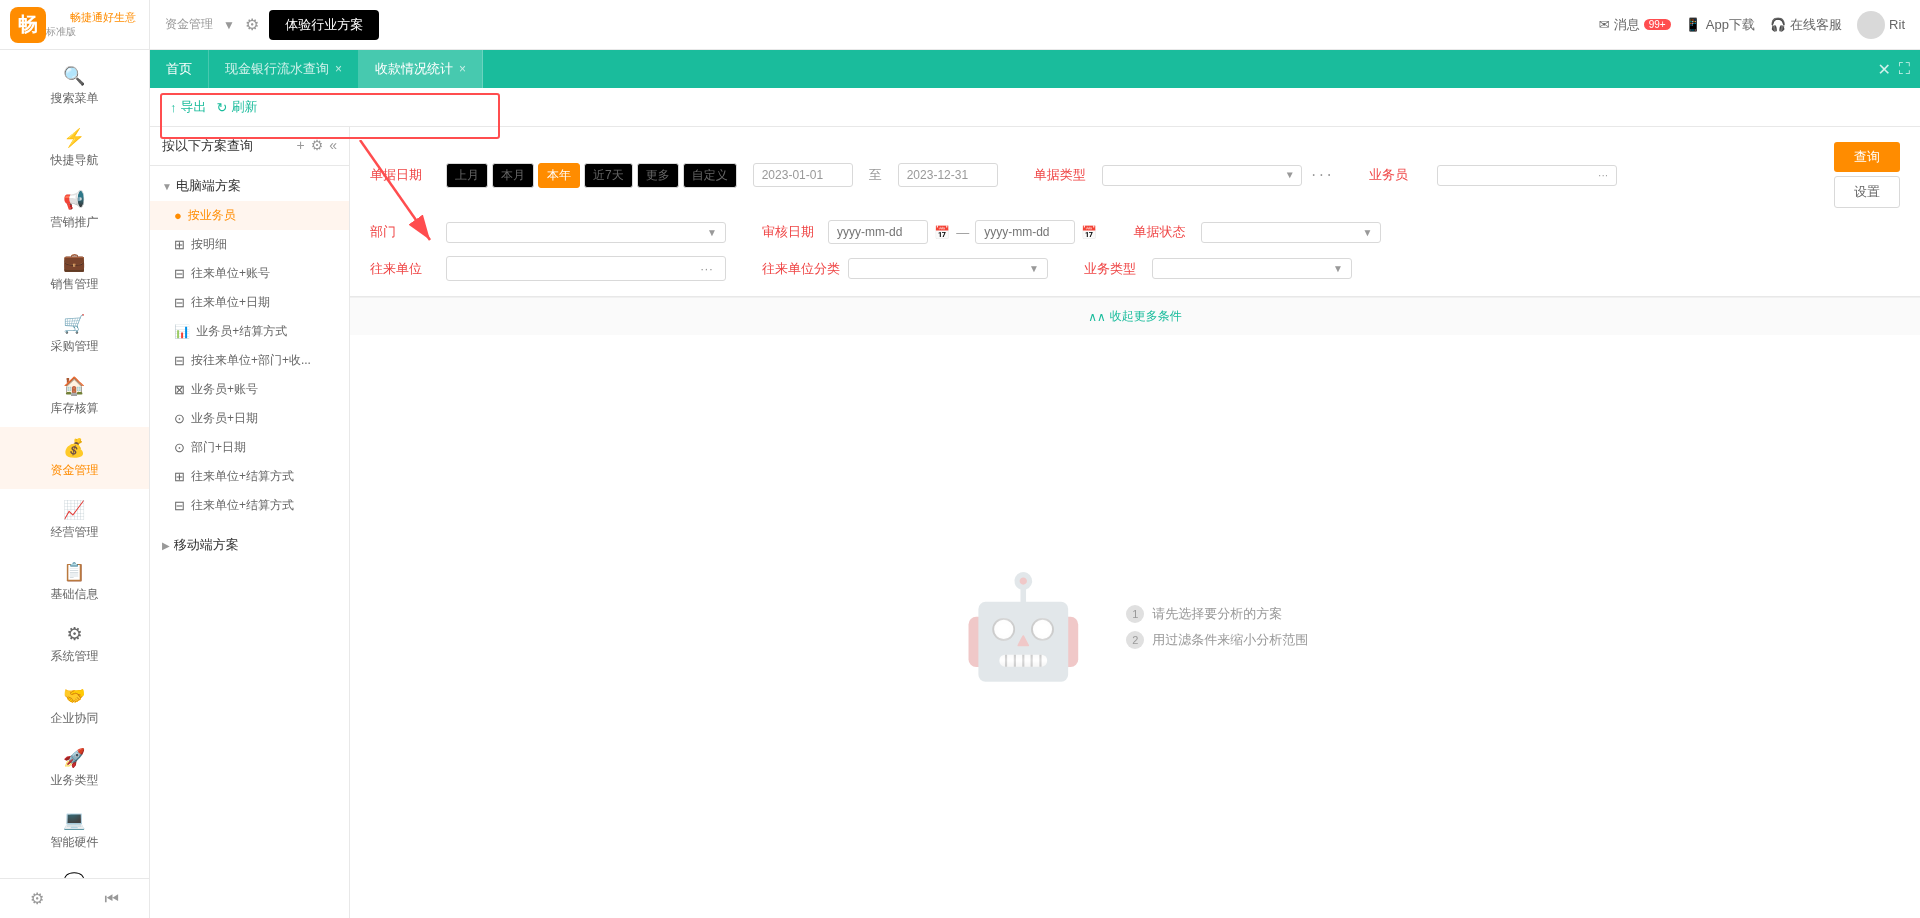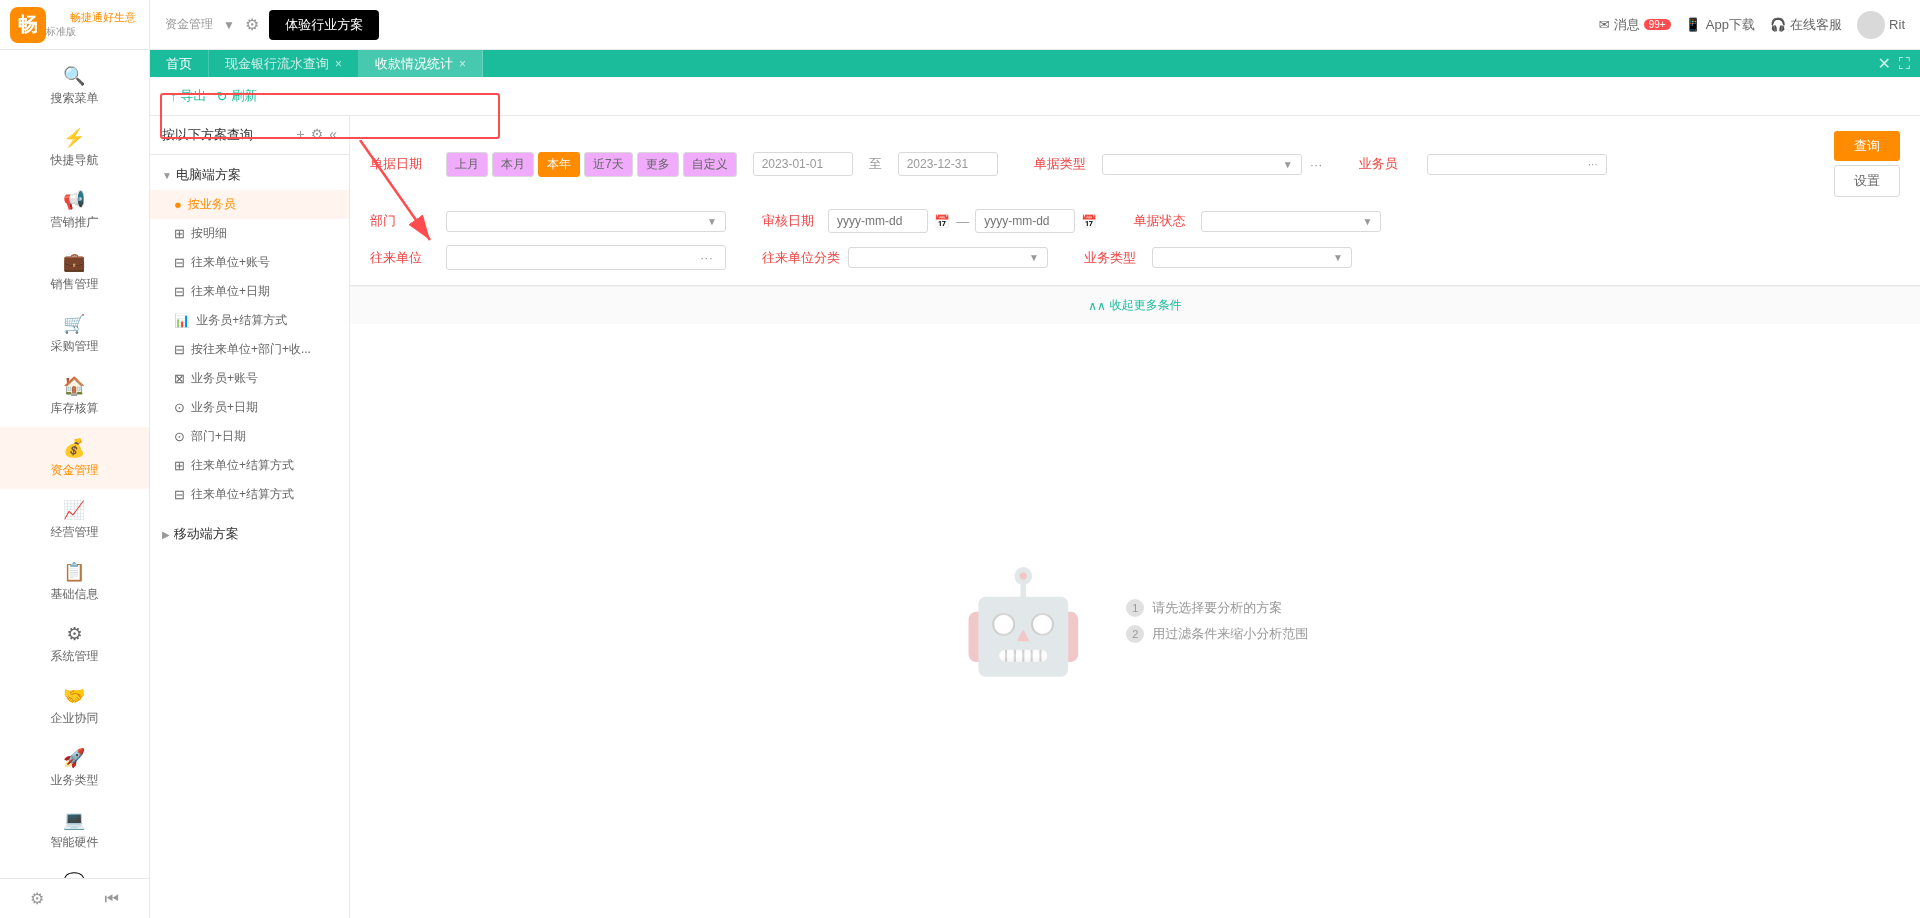--- a/index.html
+++ b/index.html
@@ -31,21 +31,21 @@
     .header-breadcrumb { color: #999; font-size: 12px; }
     .header-chevron { color: #999; font-size: 12px; cursor: pointer; }
     .header-settings { color: #999; font-size: 16px; cursor: pointer; }
     .header-trial-btn { background: #000000; color: #fff; border: none; padding: 6px 16px; border-radius: 4px; cursor: pointer; font-size: 13px; }
     .header-right { display: flex; align-items: center; gap: 15px; }
     .header-right-item { display: flex; align-items: center; gap: 4px; color: #666; cursor: pointer; font-size: 13px; }
     .badge { background: #ff4d4f; color: #fff; border-radius: 10px; padding: 0 5px; font-size: 10px; min-width: 18px; text-align: center; }
     .user-avatar { width: 28px; height: 28px; border-radius: 50%; background: #d9d9d9; }
 
     
-    .tab-bar { height: 27px; background: #1abc9c; display: flex; align-items: stretch; padding: 0; }
+    .tab-bar { height: 38px; background: #1abc9c; display: flex; align-items: stretch; padding: 0; }
     .tab { display: flex; align-items: center; padding: 0 16px; color: rgba(255,255,255,0.8); cursor: pointer; font-size: 13px; gap: 6px; border-right: 1px solid rgba(255,255,255,0.2); }
     .tab.home { color: #fff; font-weight: 500; }
     .tab.active { background: rgba(255,255,255,0.2); color: #fff; }
     .tab-close { font-size: 12px; color: rgba(255,255,255,0.7); cursor: pointer; }
     .tab-bar-right { margin-left: auto; display: flex; align-items: center; padding: 0 10px; gap: 8px; }
     .tab-bar-icon { color: rgba(255,255,255,0.8); cursor: pointer; font-size: 16px; }
 
     
     .content { flex: 1; overflow: hidden; display: flex; flex-direction: column; background: #f0f2f5; }
 
@@ -75,21 +75,21 @@
 
     
     .right-panel { flex: 1; display: flex; flex-direction: column; overflow: hidden; background: #fff; }
 
     
     .filter-area { padding: 15px 20px; background: #fff; border-bottom: 1px solid #e8e8e8; }
     .filter-row { display: flex; align-items: center; gap: 16px; margin-bottom: 12px; flex-wrap: wrap; }
     .filter-row:last-child { margin-bottom: 0; }
     .filter-label { color: #ef4444; font-size: 13px; white-space: nowrap; min-width: 60px; }
     .filter-date-group { display: flex; align-items: center; gap: 4px; }
-    .date-btn { padding: 3px 8px; border: 1px solid #d9d9d9; background: #f0abfc; border-radius: 3px; cursor: pointer; font-size: 12px; color: #666; }
+    .date-btn { padding: 3px 8px; border: 1px solid #d9d9d9; background: #000000; border-radius: 3px; cursor: pointer; font-size: 12px; color: #666; }
     .date-btn.active { background: #ff8c00; color: #fff; border-color: #ff8c00; }
     .date-input { padding: 4px 8px; border: 1px solid #d9d9d9; border-radius: 3px; font-size: 12px; color: #999; width: 100px; }
     .filter-select { display: flex; align-items: center; border: 1px solid #d9d9d9; border-radius: 3px; padding: 4px 8px; min-width: 180px; cursor: pointer; background: #fff; }
     .filter-select-text { flex: 1; color: #999; font-size: 12px; }
     .filter-select-arrow { color: #999; font-size: 10px; }
     .filter-separator { color: #999; }
 
     .query-btn { background: #ff8c00; color: #fff; border: none; padding: 6px 20px; border-radius: 3px; cursor: pointer; font-size: 13px; }
     .set-btn { background: #fff; color: #666; border: 1px solid #d9d9d9; padding: 6px 16px; border-radius: 3px; cursor: pointer; font-size: 13px; }
 
@@ -323,21 +323,21 @@
                 <button class="date-btn">本月</button>
                 <button class="date-btn active">本年</button>
                 <button class="date-btn">近7天</button>
                 <button class="date-btn">更多</button>
                 <button class="date-btn">自定义</button>
               </div>
               <input class="date-input" type="text" value="2023-01-01" style="">
               <span class="filter-separator">至</span>
               <input class="date-input" type="text" value="2023-12-31" style="">
 
-              <div style="margin-left: 20px; display:flex; align-items:center; gap:8px;">
+              <div style="margin-left: 20px; display:flex; align-items:center; gap:8px;font-family:Liberation Mono, monospace;">
                 <span class="filter-label">单据类型</span>
                 <div class="filter-select" style="min-width:200px;">
                   <span class="filter-select-text"></span>
                   <span class="filter-select-arrow">▼</span>
                 </div>
                 <span style="color:#999;cursor:pointer;">···</span>
               </div>
 
               <div style="margin-left: 20px; display:flex; align-items:center; gap:8px;">
                 <span class="filter-label">业务员</span>

